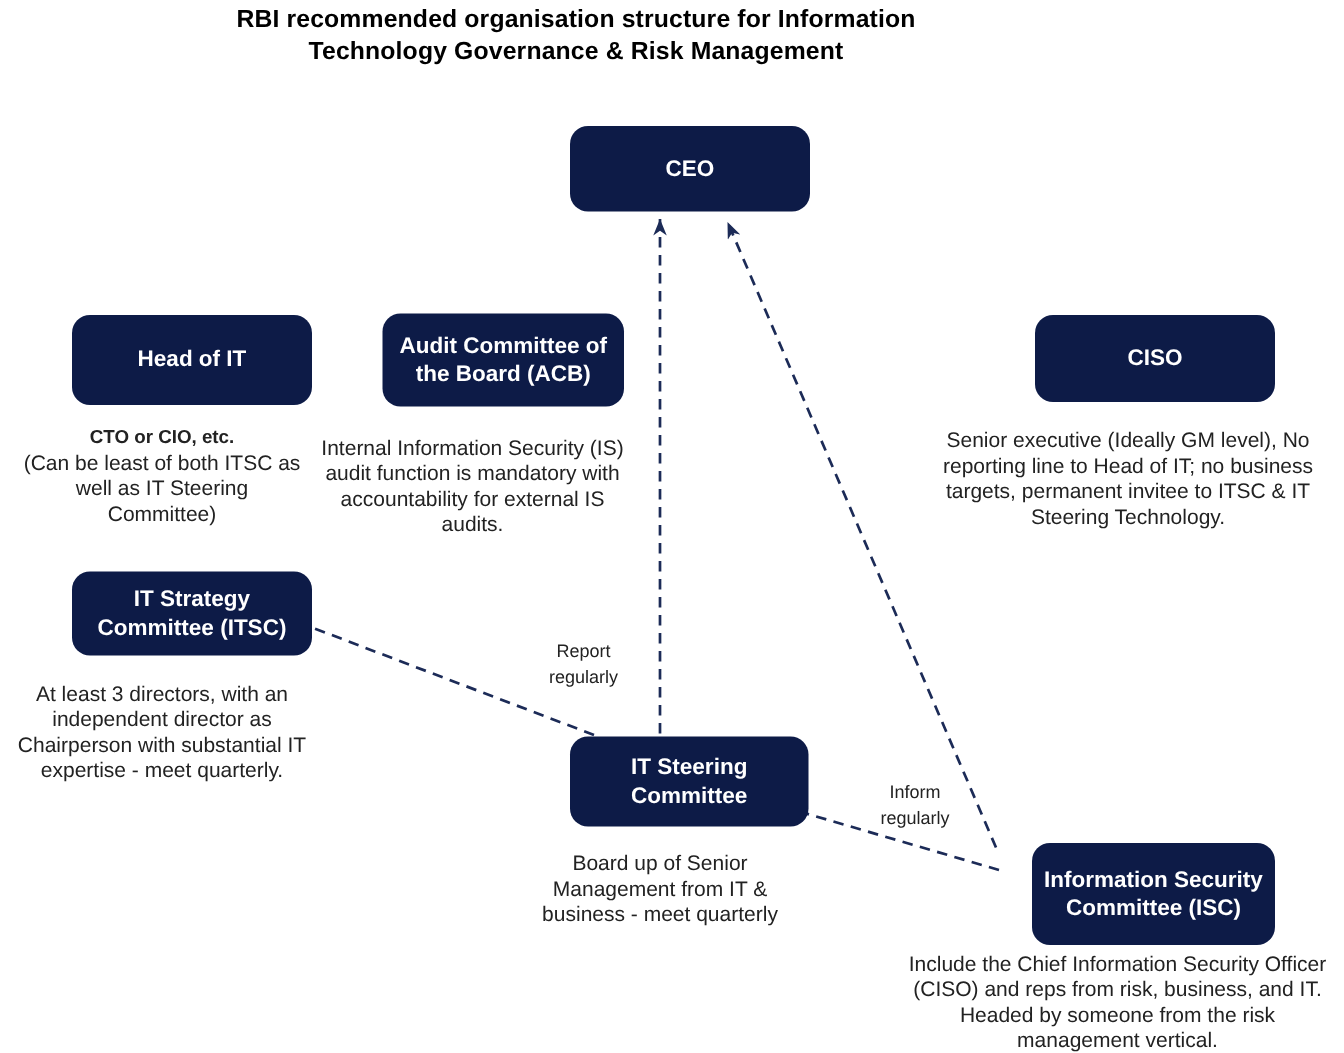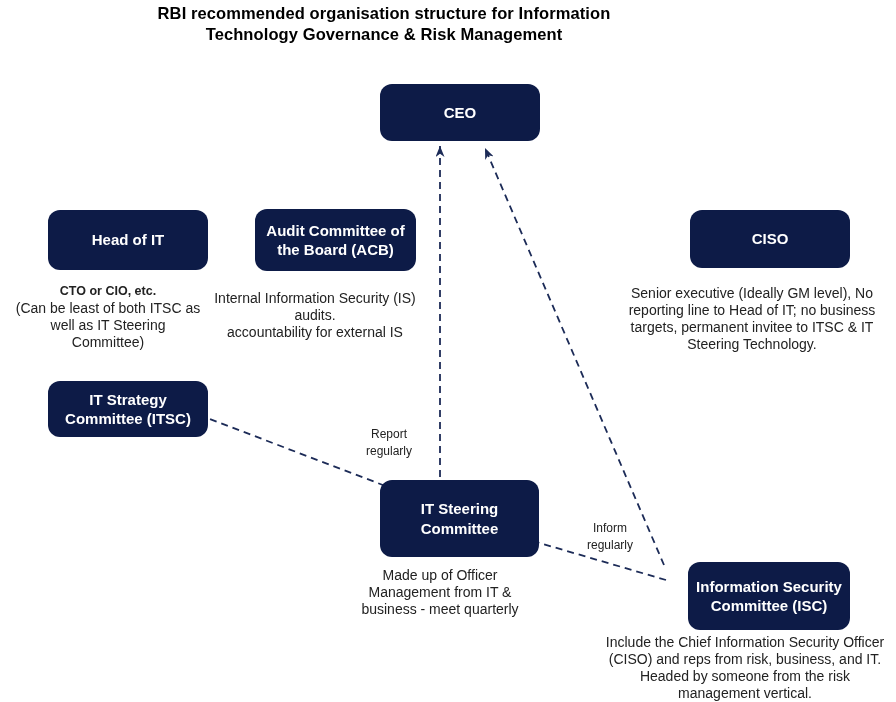--- a/index.html
+++ b/index.html
@@ -75,53 +75,60 @@
 
   <div class="node" style="left:670px;top:210px;width:160px;height:58px;">
     <div class="nl">CISO</div>
   </div>
 
   <div class="node" style="left:28px;top:381px;width:160px;height:56px;">
     <div class="nl">IT Strategy</div>
     <div class="nl">Committee (ITSC)</div>
   </div>
 
-  <div class="node" style="left:360px;top:480px;width:159px;height:77px;text-align:right;">
+  <div class="node" style="left:360px;top:491px;width:159px;height:60px;text-align:right;">
     <div class="nl">IT Steering</div>
     <div class="nl">Committee</div>
   </div>
 
   <div class="node" style="left:668px;top:562px;width:162px;height:68px;">
     <div class="nl">Information Security</div>
     <div class="nl">Committee (ISC)</div>
   </div>
 
   <div class="note" style="left:8px;top:284px;width:200px;">
     <div class="tl sub-small">CTO or CIO, etc.</div>
     <div class="tl">(Can be least of both ITSC as</div>
     <div class="tl">well as IT Steering</div>
     <div class="tl">Committee)</div>
   </div>
 
   <div class="note" style="left:203px;top:290px;width:224px;">
     <div class="tl">Internal Information Security (IS)</div>
+    <div class="tl">audit function is mandatory with</div>
+    <div class="tl">accountability for external IS</div>
     <div class="tl">audits.</div>
-    <div class="tl">accountability for external IS</div>
   </div>
 
   <div class="note" style="left:624px;top:285px;width:256px;">
     <div class="tl">Senior executive (Ideally GM level), No</div>
     <div class="tl">reporting line to Head of IT; no business</div>
     <div class="tl">targets, permanent invitee to ITSC &amp; IT</div>
     <div class="tl">Steering Technology.</div>
   </div>
 
+  <div class="note" style="left:3px;top:454px;width:210px;">
+    <div class="tl">At least 3 directors, with an</div>
+    <div class="tl">independent director as</div>
+    <div class="tl">Chairperson with substantial IT</div>
+    <div class="tl">expertise - meet quarterly.</div>
+  </div>
 
   <div class="note" style="left:352px;top:567px;width:176px;">
-    <div class="tl">Made up of Officer</div>
+    <div class="tl">Board up of Senior</div>
     <div class="tl">Management from IT &amp;</div>
     <div class="tl">business - meet quarterly</div>
   </div>
 
   <div class="note" style="left:591px;top:634px;width:308px;">
     <div class="tl">Include the Chief Information Security Officer</div>
     <div class="tl">(CISO) and reps from risk, business, and IT.</div>
     <div class="tl">Headed by someone from the risk</div>
     <div class="tl">management vertical.</div>
   </div>

